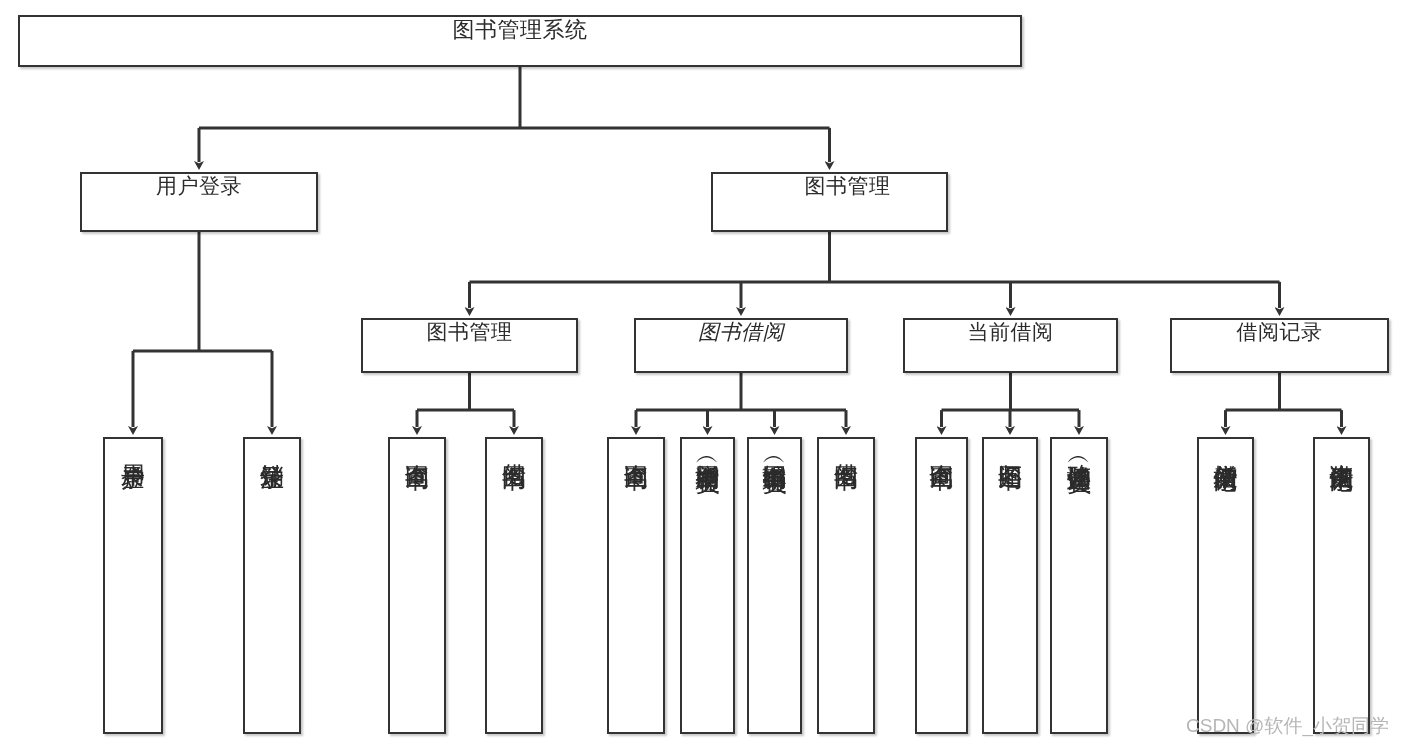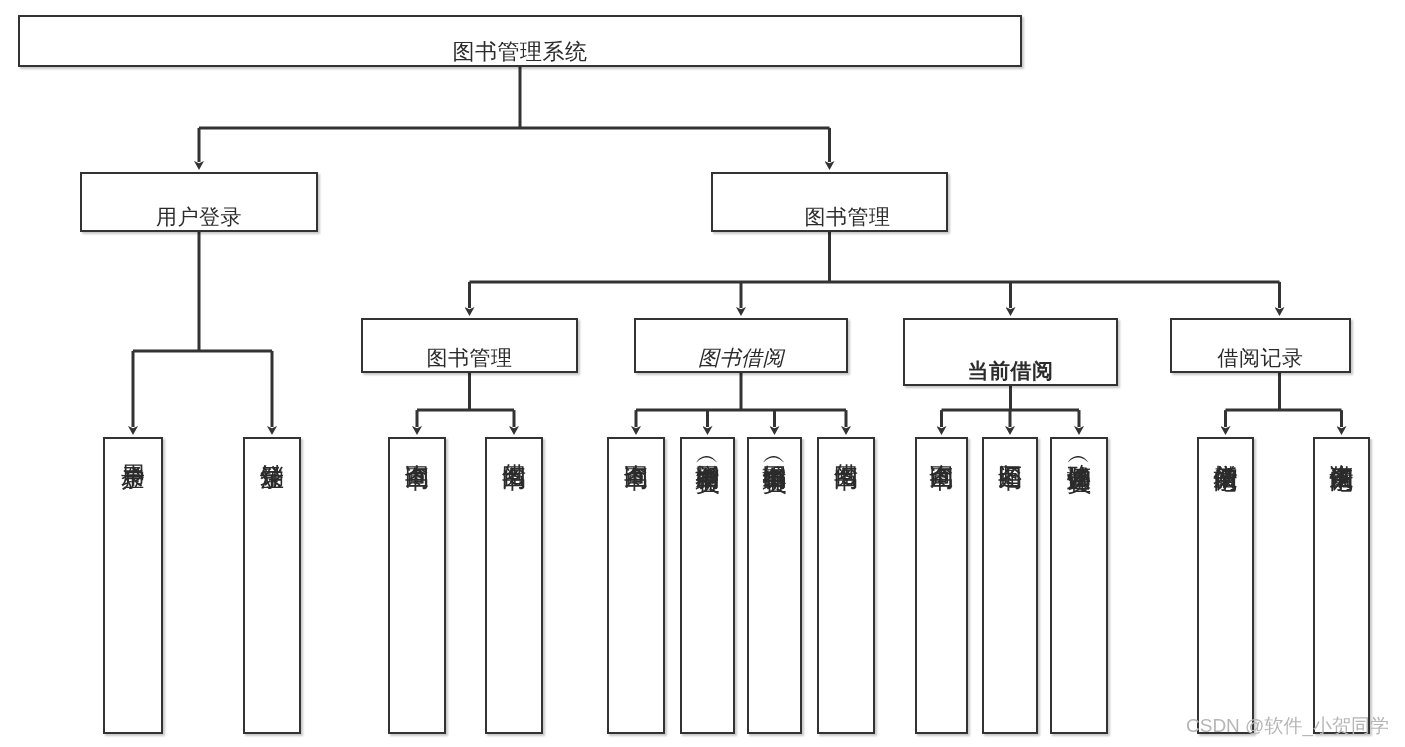--- a/index.html
+++ b/index.html
@@ -26,21 +26,21 @@
     height: 747px;
     pointer-events: none;
   }
   .node {
     position: absolute;
     box-sizing: border-box;
     background: #ffffff;
     border: 2px solid #333333;
     box-shadow: 2px 2px 2px rgba(0,0,0,0.22);
     display: flex;
-    align-items: flex-end;
+    align-items: flex-start;
     justify-content: center;
     color: #2b2b2b;
     z-index: 2;
   }
   .node .lbl {
     display: block;
     line-height: 1.18;
     white-space: nowrap;
   }
   .node.horiz .lbl {
@@ -129,24 +129,24 @@
       </div>
       <div class="node horiz" style="left: 711px; top: 172px; width: 237px; height: 60px; padding-left: 36px;">
         <span class="lbl">图书管理</span>
       </div>
       <div class="node horiz" style="left: 361px; top: 318px; width: 217px; height: 55px;">
         <span class="lbl">图书管理</span>
       </div>
       <div class="node horiz" style="left: 634px; top: 318px; width: 214px; height: 55px; font-style: italic;">
         <span class="lbl">图书借阅</span>
       </div>
-      <div class="node horiz" style="left: 903px; top: 318px; width: 215px; height: 68px; font-weight: bold;">
+      <div class="node horiz" style="left: 903px; top: 318px; width: 215px; height: 55px;">
         <span class="lbl">当前借阅</span>
       </div>
-      <div class="node horiz" style="left: 1170px; top: 318px; width: 181px; height: 55px;">
+      <div class="node horiz" style="left: 1170px; top: 318px; width: 219px; height: 55px;">
         <span class="lbl">借阅记录</span>
       </div>
       <div class="node vert" style="left: 103px; top: 437px; width: 60px; height: 297px;">
         <span class="lbl">用户登录</span>
       </div>
       <div class="node vert" style="left: 243px; top: 437px; width: 58px; height: 297px;">
         <span class="lbl">注销登录</span>
       </div>
       <div class="node vert" style="left: 388px; top: 437px; width: 58px; height: 297px;">
         <span class="lbl">查询图书</span>

